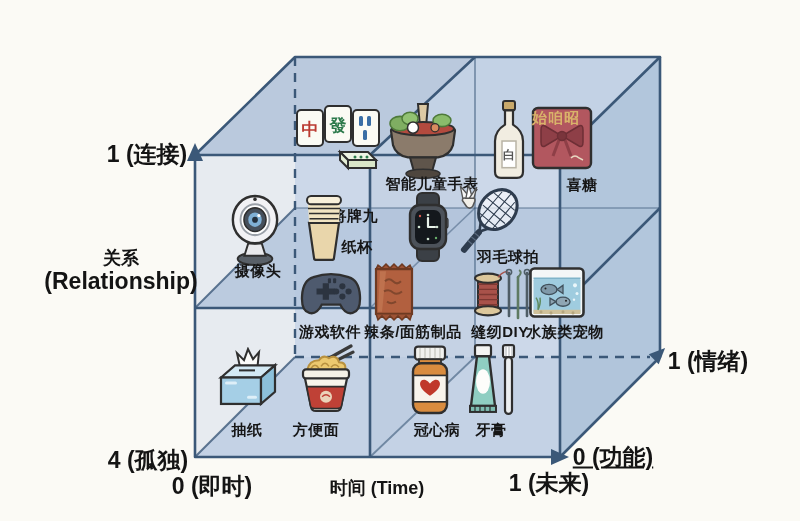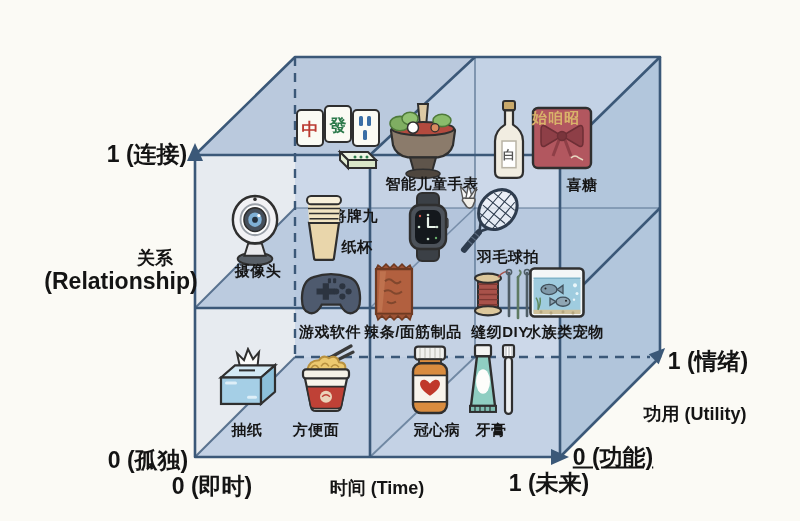--- a/index.html
+++ b/index.html
@@ -70,30 +70,29 @@
     </g>
 
     <g fill="#3b5878">
       <polygon points="195,143 187,161 203,161"></polygon>
       <polygon points="569,457 551,449 551,465"></polygon>
       <polygon points="0,-10 -7,6 7,6" transform="translate(658,355) rotate(45)"></polygon>
     </g>
   </svg>
 
   <div class="axis-label ax-mid" style="left:147px;top:154px;">1 (连接)</div>
-  <div class="axis-label ax-big" style="left:121px;top:258px;margin-left:34px;">关系</div>
+  <div class="axis-label ax-big" style="left:121px;top:258px;">关系</div>
   <div class="axis-label ax-mid" style="left:121px;top:281px;">(Relationship)</div>
-  <div class="axis-label ax-mid" style="left:148px;top:460px;">0 (孤独)</div>
+  <div class="axis-label ax-mid" style="left:148px;top:460px;">4 (孤独)</div>
 
   <div class="axis-label ax-mid" style="left:212px;top:486px;">0 (即时)</div>
   <div class="axis-label ax-big" style="left:377px;top:488px;">时间 (Time)</div>
   <div class="axis-label ax-mid" style="left:549px;top:483px;">1 (未来)</div>
 
   <div class="axis-label ax-mid" style="left:613px;top:457px;text-decoration:underline;">0 (功能)</div>
-  <div class="axis-label ax-big" style="left:695px;top:414px;">功用 (Utility)</div>
   <div class="axis-label ax-mid" style="left:708px;top:361px;">1 (情绪)</div>
 
   <div id="items-layer">
       <div class="item-icon" style="left: 296px; top: 100px; width: 92px; height: 72px;">
         <svg viewBox="0 0 92 72" width="92" height="72" preserveAspectRatio="none">
    <g stroke="#2f2f2f" stroke-width="2">
      <rect x="1" y="10" width="26" height="36" rx="4" fill="#fbfbf4"></rect>
      <rect x="29" y="6" width="26" height="36" rx="4" fill="#fbfbf4"></rect>
      <rect x="57" y="10" width="26" height="36" rx="4" fill="#fbfbf4"></rect>
    </g>

